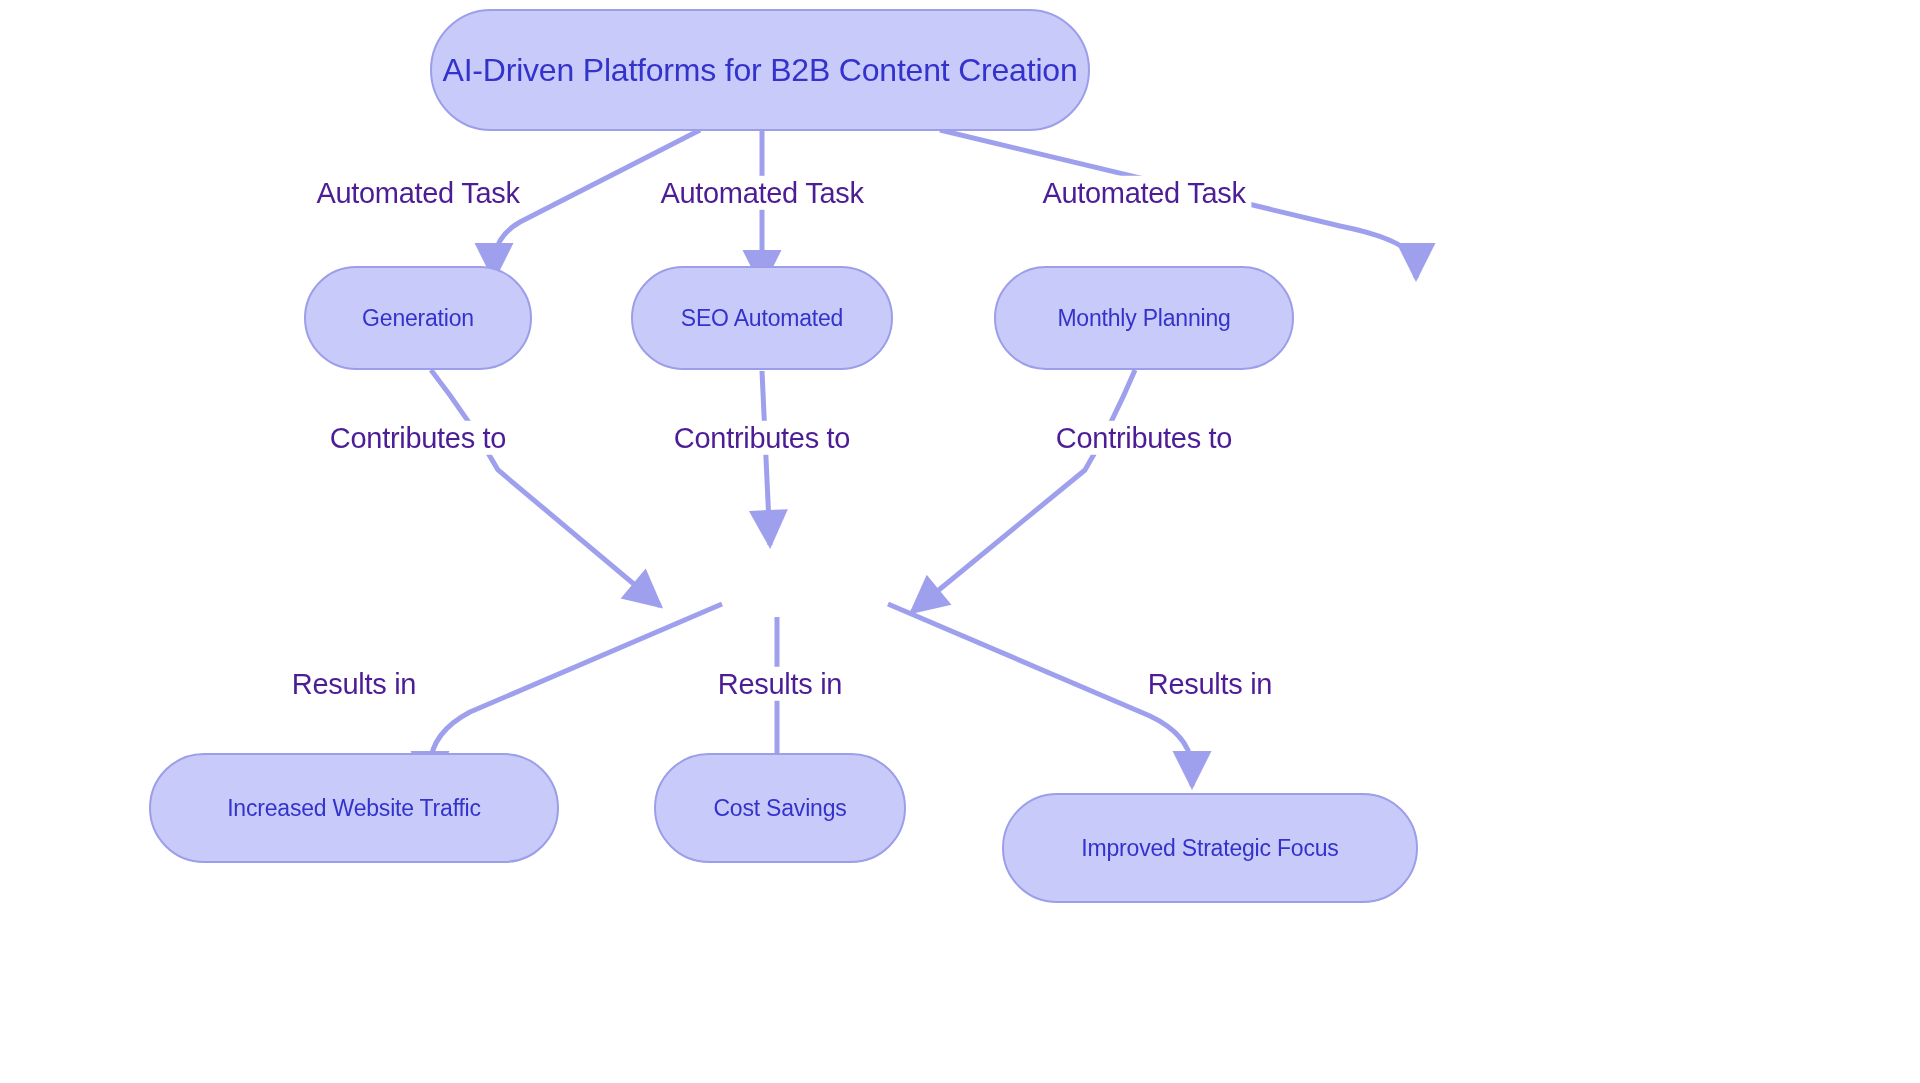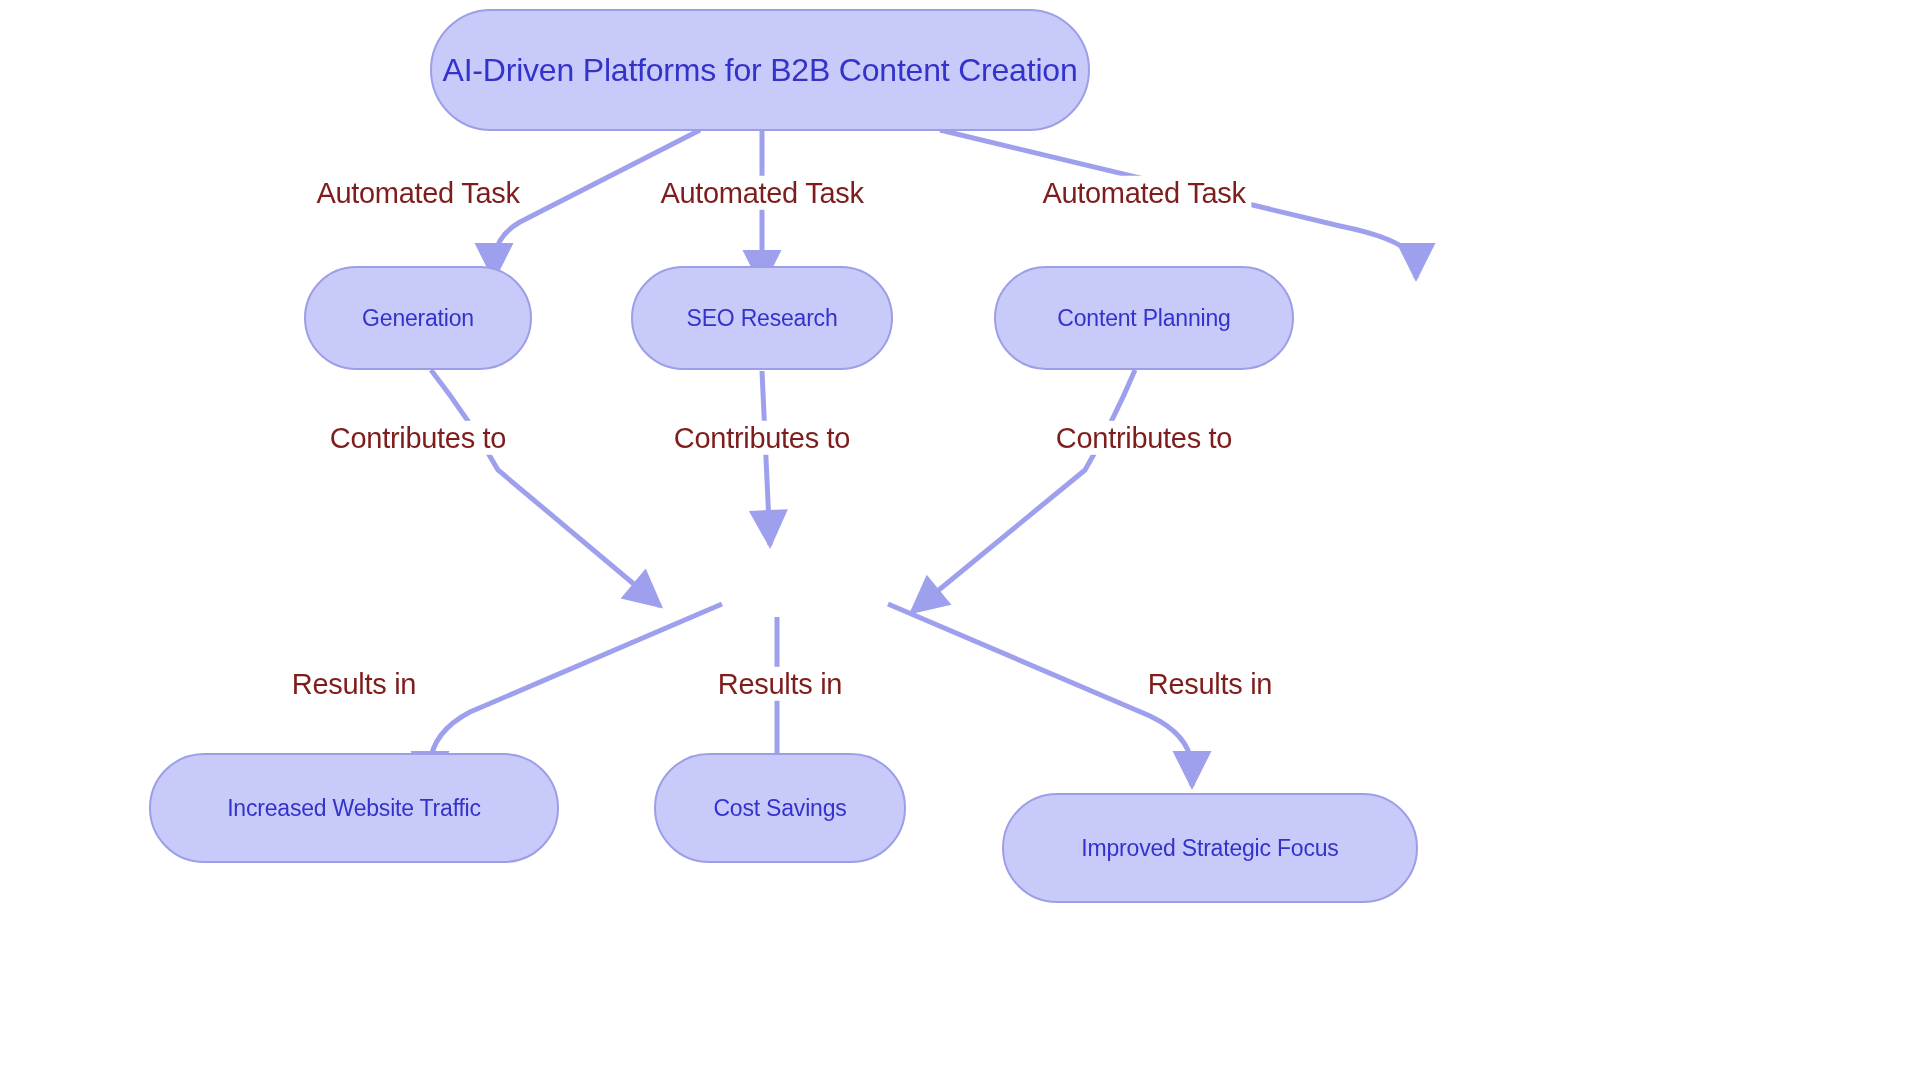--- a/index.html
+++ b/index.html
@@ -47,21 +47,21 @@
     font-weight: 400;
     letter-spacing: -0.2px;
     white-space: nowrap;
     line-height: 1;
   }
   .node.root .node-label { font-size: 32px; }
   .edge-label {
     position: absolute;
     z-index: 4;
     transform: translate(-50%, -50%);
-    color: #7f1d1d;
+    color: #4c1d95;
     font-family: "Liberation Sans", sans-serif;
     font-size: 29px;
     font-weight: 400;
     letter-spacing: -0.3px;
     white-space: nowrap;
     background: #ffffff;
     padding: 2px 6px;
     line-height: 1.05;
   }
 </style>
@@ -107,25 +107,25 @@
 
   <div class="node root" style="left:760px; top:70px; width:660px; height:122px;">
     <span class="node-label">AI-Driven Platforms for B2B Content Creation</span>
   </div>
 
   <div class="node" style="left:418px; top:318px; width:228px; height:104px;">
     <span class="node-label">Generation</span>
   </div>
 
   <div class="node" style="left:762px; top:318px; width:262px; height:104px;">
-    <span class="node-label">SEO Research</span>
+    <span class="node-label">SEO Automated</span>
   </div>
 
   <div class="node" style="left:1144px; top:318px; width:300px; height:104px;">
-    <span class="node-label">Content Planning</span>
+    <span class="node-label">Monthly Planning</span>
   </div>
 
 
   <div class="node" style="left:354px; top:808px; width:410px; height:110px;text-align:right;">
     <span class="node-label">Increased Website Traffic</span>
   </div>
 
   <div class="node" style="left:780px; top:808px; width:252px; height:110px;text-align:center;">
     <span class="node-label">Cost Savings</span>
   </div>

